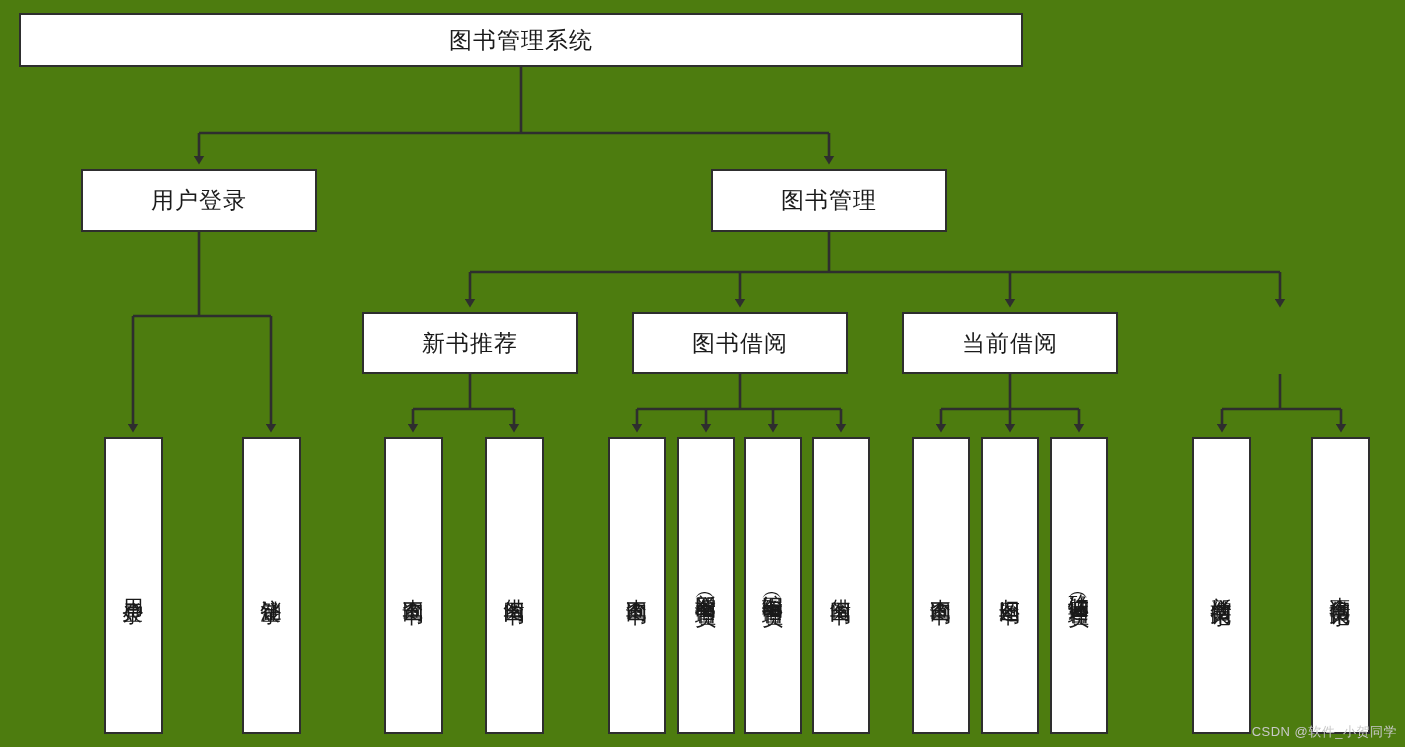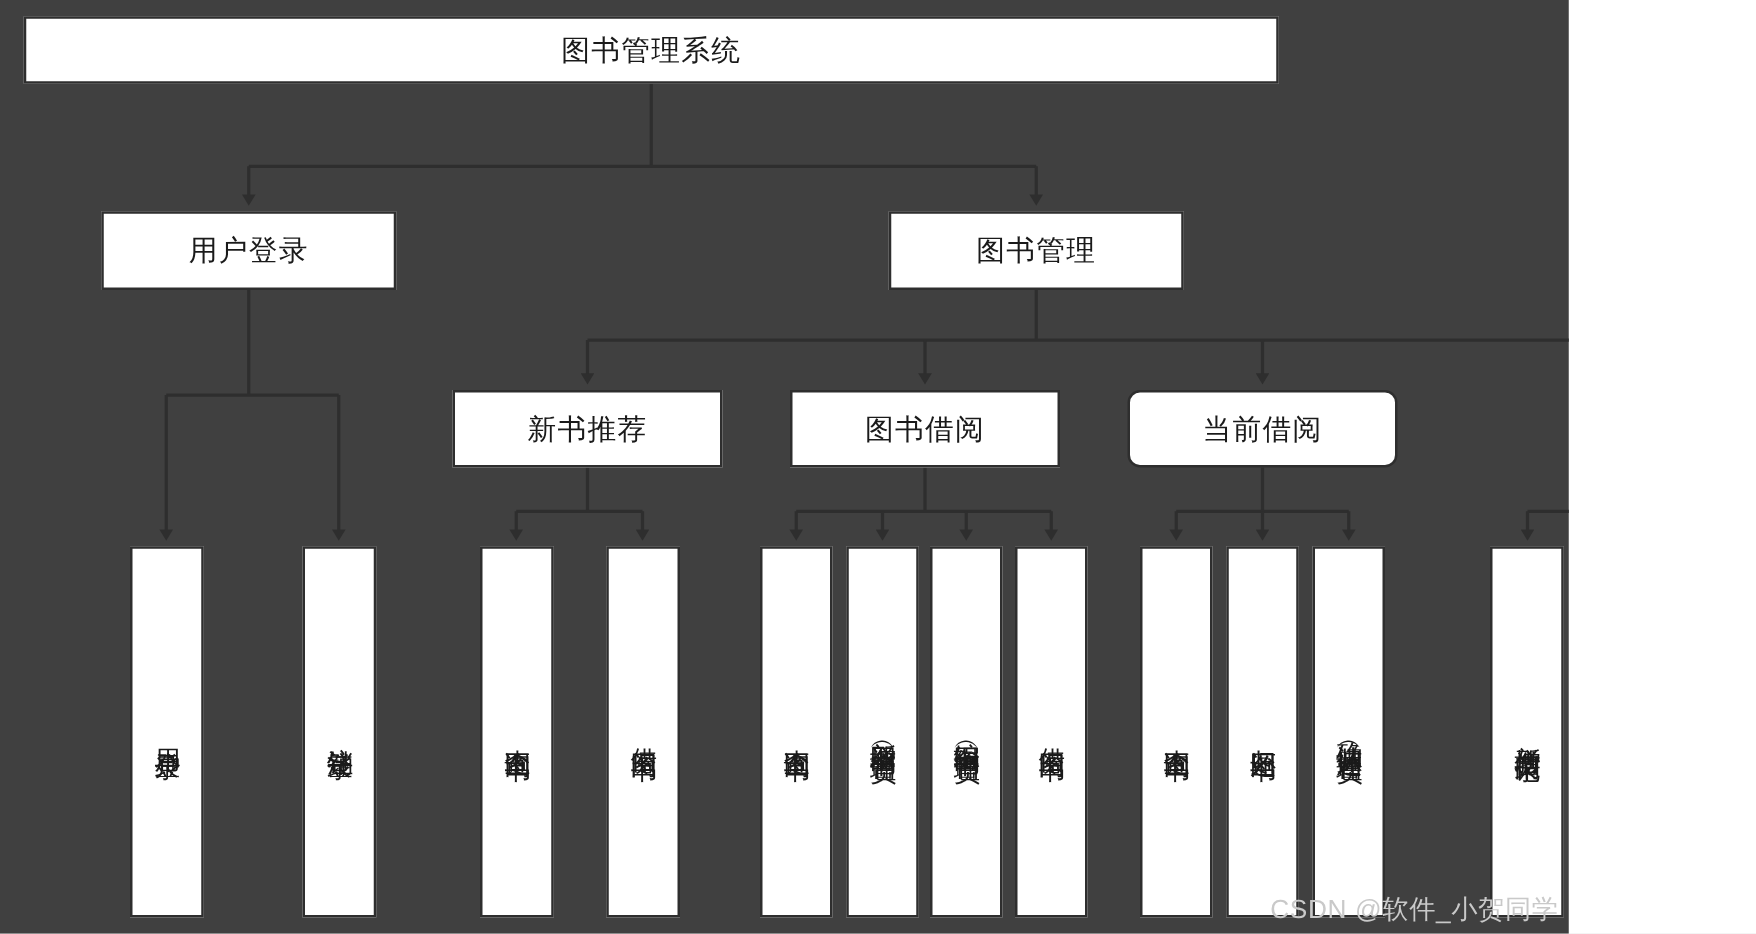--- a/index.html
+++ b/index.html
@@ -6,23 +6,23 @@
   html, body {
     margin: 0;
     padding: 0;
     background: #ffffff;
   }
   body {
     font-family: "Liberation Sans", "DejaVu Sans", sans-serif;
   }
   #canvas {
     position: relative;
-    width: 1255px;
+    width: 1405px;
     height: 747px;
-    background: #404040;
+    background: #4d7c0f;
     overflow: hidden;
   }
   #wires {
     position: absolute;
     left: 0;
     top: 0;
     width: 1405px;
     height: 747px;
     pointer-events: none;
   }
@@ -55,21 +55,21 @@
   .node.vert .vlabel {
     writing-mode: vertical-rl;
     text-orientation: upright;
     display: block;
     white-space: nowrap;
   }
   .watermark {
     position: absolute;
     right: 8px;
     bottom: 6px;
-    font-size: 21px;
+    font-size: 13px;
     color: #c9c9c9;
     letter-spacing: 0.5px;
     white-space: nowrap;
   }
 </style>
 </head>
 <body>
 
 <div id="canvas">
 
@@ -133,21 +133,21 @@
   <div class="node horiz" style="left:711px; top:169px; width:236px; height:63px;">
     <span>图书管理</span>
   </div>
 
   <div class="node horiz" style="left:632px; top:312px; width:216px; height:62px;">
     <span>图书借阅</span>
   </div>
   <div class="node horiz" style="left:362px; top:312px; width:216px; height:62px;">
     <span>新书推荐</span>
   </div>
-  <div class="node horiz" style="left:902px; top:312px; width:216px; height:62px;border-radius:10px;">
+  <div class="node horiz" style="left:902px; top:312px; width:216px; height:62px;">
     <span>当前借阅</span>
   </div>
 
   <div class="node vert" style="left:104px; top:437px; width:59px; height:297px;">
     <span class="vlabel">用户登录</span>
   </div>
   <div class="node vert" style="left:242px; top:437px; width:59px; height:297px;">
     <span class="vlabel">注销登录</span>
   </div>
 

